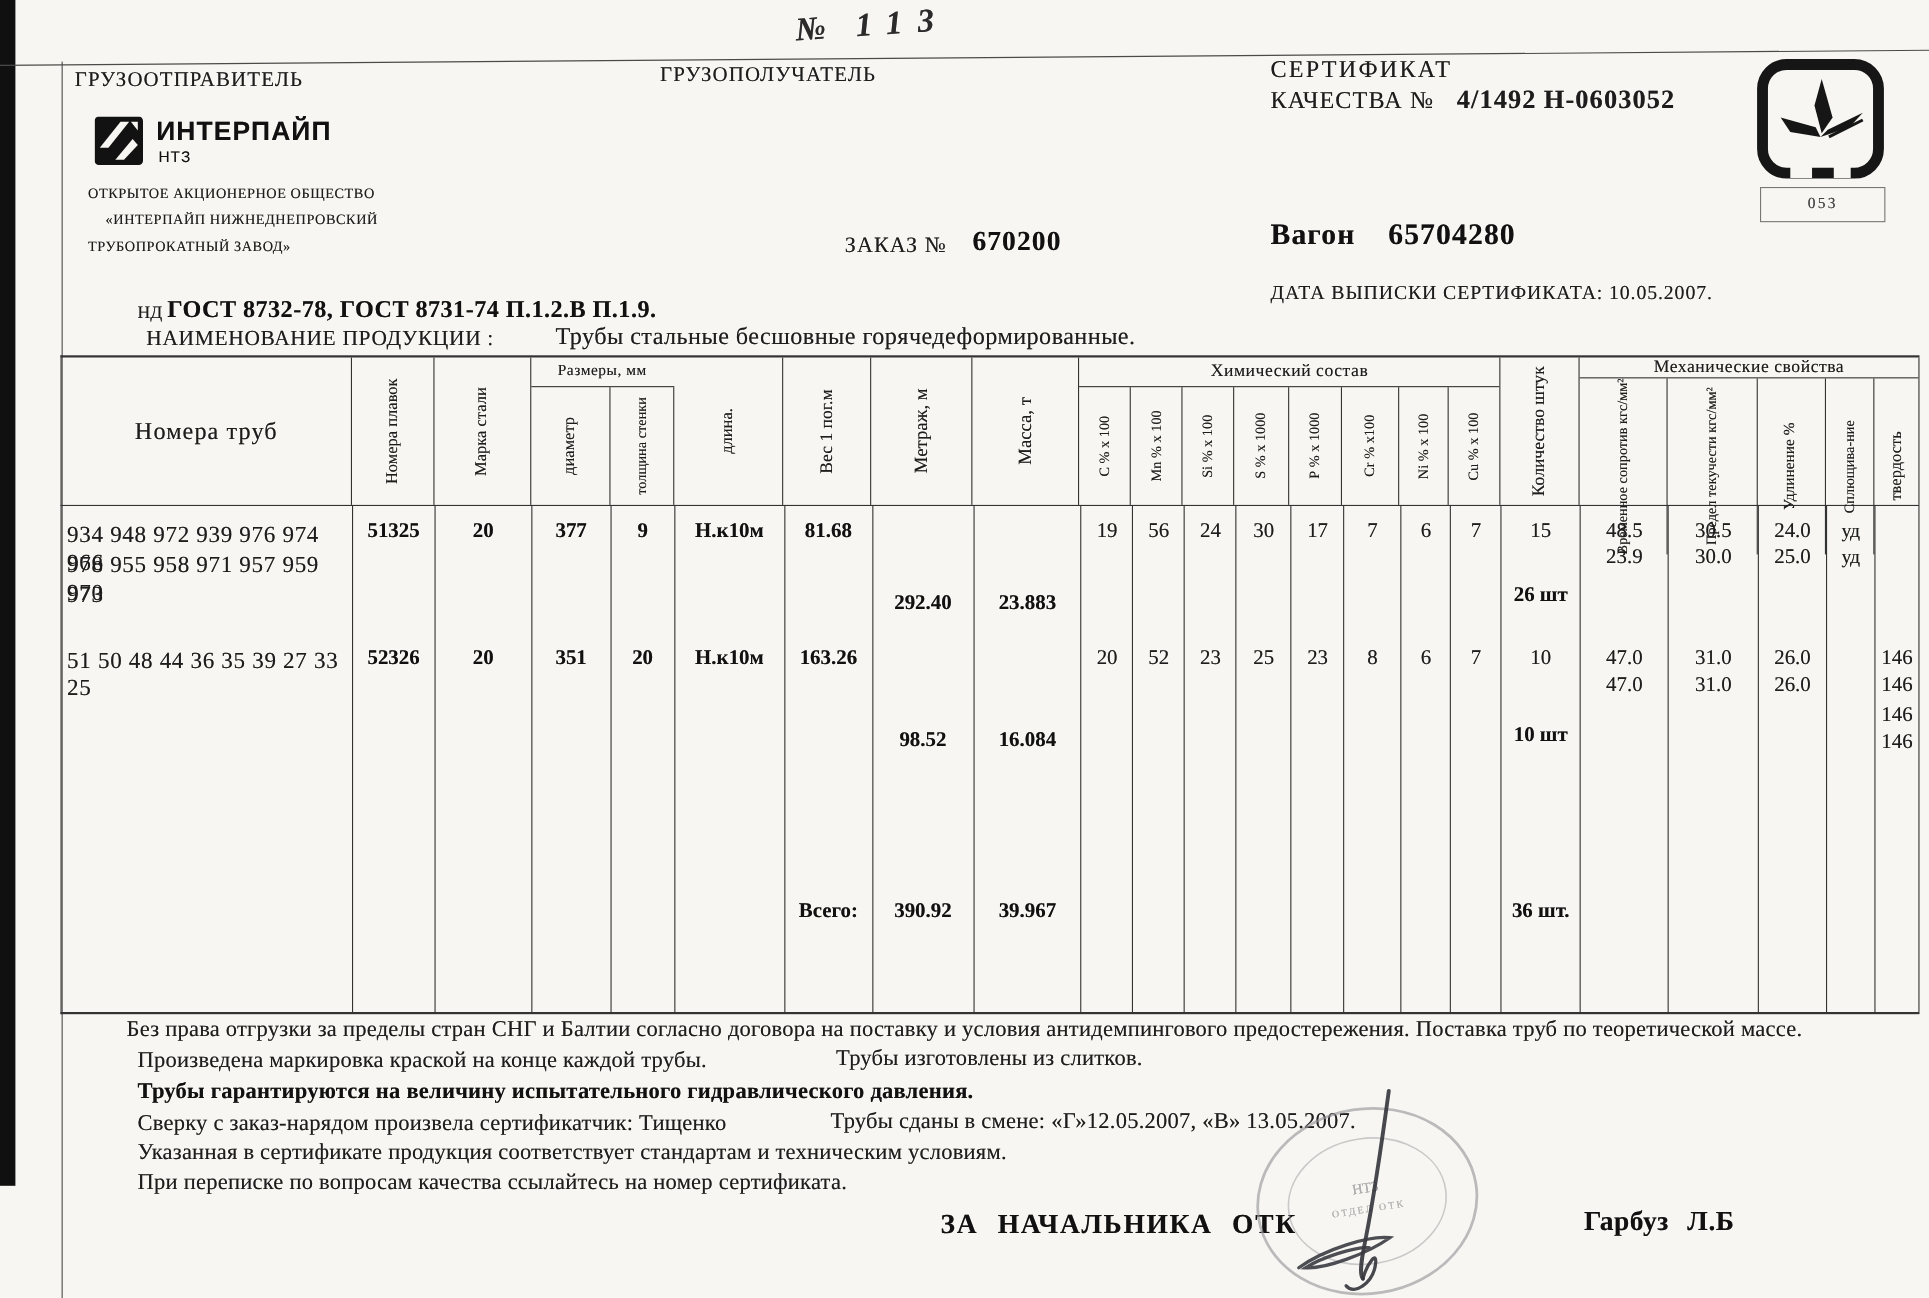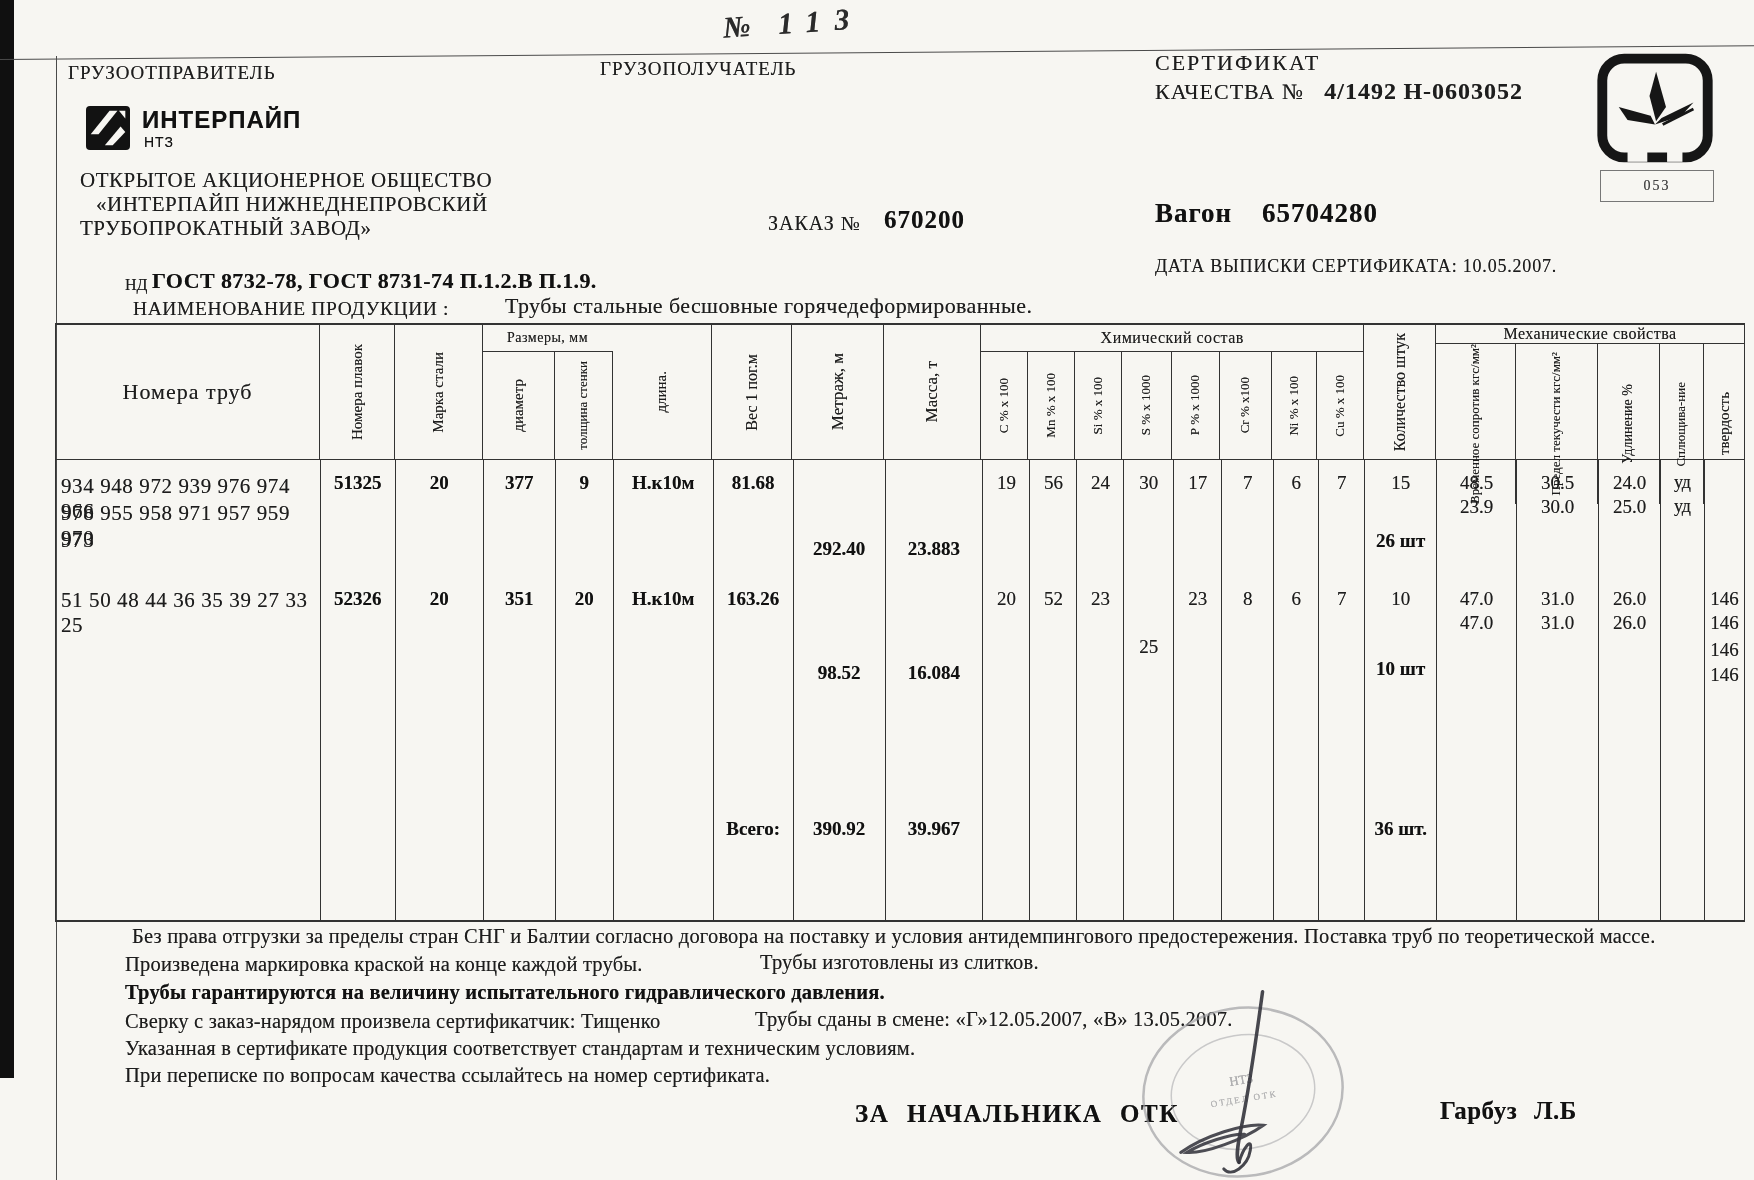--- a/index.html
+++ b/index.html
@@ -11,21 +11,21 @@
     text-shadow:0 0 0.4px rgba(25,25,25,0.55);
   }
   .abs{position:absolute;}
   
   .left-strip{left:0;top:0;width:14px;height:1078px;background:#101010;}
   .top-rule{left:-10px;top:52px;width:1790px;border-top:1.6px solid #4a4a4a;transform:rotate(-0.45deg);}
   .left-border{left:56px;top:56px;height:1124px;border-left:1.6px solid #4a4a4a;}
   
   .hand{font-style:italic;font-size:30px;letter-spacing:10px;color:#2b2b2b;transform:rotate(-4deg);font-weight:bold;}
   .lbl{font-size:19px;letter-spacing:1px;}
-  .small-caps{font-size:21px;letter-spacing:0.5px;font-family:Liberation Serif, serif;}
+  .small-caps{font-size:13px;letter-spacing:0.5px;font-family:Liberation Serif, serif;}
   .brand{font-family:"Liberation Sans","DejaVu Sans",sans-serif;font-weight:bold;font-size:24px;letter-spacing:1px;color:#111;}
   .brand-sub{font-family:"Liberation Sans","DejaVu Sans",sans-serif;font-size:14px;letter-spacing:1px;color:#111;}
   .bold{font-weight:bold;}
   .num-big{font-weight:bold;font-size:25px;letter-spacing:1px;color:#111;}
   
   .tbl{left:55px;top:323px;width:1690px;height:599px;}
   .header-row{display:flex;height:137px;border-top:2.5px solid #333;border-bottom:1.6px solid #333;border-left:1.6px solid #333;box-sizing:border-box;}
   .body-row{display:flex;height:462px;border-left:1.6px solid #333;border-bottom:2.2px solid #333;box-sizing:border-box;}
   .cell{border-right:1.6px solid #333;box-sizing:border-box;display:flex;align-items:center;justify-content:center;position:relative;}
   .bcell{border-right:1.6px solid #333;box-sizing:border-box;position:relative;}
@@ -265,21 +265,21 @@
       <div class="bcell c11">
         <div class="val" style="top:12px;">56</div>
         <div class="val" style="top:128px;">52</div>
       </div>
       <div class="bcell c12">
         <div class="val" style="top:12px;">24</div>
         <div class="val" style="top:128px;">23</div>
       </div>
       <div class="bcell c13">
         <div class="val" style="top:12px;">30</div>
-        <div class="val" style="top:128px;margin-top:48px;">25</div>
+        <div class="val" style="top:128px;">25</div>
       </div>
       <div class="bcell c14">
         <div class="val" style="top:12px;">17</div>
         <div class="val" style="top:128px;">23</div>
       </div>
       <div class="bcell c15">
         <div class="val" style="top:12px;">7</div>
         <div class="val" style="top:128px;">8</div>
       </div>
       <div class="bcell c16">
@@ -321,21 +321,21 @@
       </div>
       <div class="bcell c23" style="border-right:1.6px solid #333;">
         <div class="val" style="top:128px;">146</div>
         <div class="val" style="top:152px;">146</div>
         <div class="val" style="top:179px;">146</div>
         <div class="val" style="top:204px;">146</div>
       </div>
     </div>
   </div>
 
-  <div class="fline" style="left:132px;top:925px;">Без права отгрузки за пределы стран СНГ и Балтии согласно договора на поставку и условия антидемпингового предостережения. Поставка труб по теоретической массе.</div>
+  <div class="fline" style="left:115px;top:925px;">Без права отгрузки за пределы стран СНГ и Балтии согласно договора на поставку и условия антидемпингового предостережения. Поставка труб по теоретической массе.</div>
   <div class="fline" style="left:125px;top:953px;">Произведена  маркировка краской на конце каждой трубы.</div>
   <div class="fline" style="left:760px;top:951px;">Трубы изготовлены из слитков.</div>
   <div class="fline bold" style="left:125px;top:981px;color:#111;text-align:right;">Трубы  гарантируются на величину испытательного гидравлического давления.</div>
   <div class="fline" style="left:125px;top:1010px;">Сверку с заказ-нарядом произвела сертификатчик: Тищенко</div>
   <div class="fline" style="left:755px;top:1008px;">Трубы сданы в смене: «Г»12.05.2007,  «В»  13.05.2007.</div>
   <div class="fline" style="left:125px;top:1037px;">Указанная в сертификате продукция соответствует стандартам и техническим условиям.</div>
   <div class="fline" style="left:125px;top:1064px;">При переписке по вопросам качества ссылайтесь на номер сертификата.</div>
 
   <div class="abs sig" style="left:855px;top:1100px;">ЗА  НАЧАЛЬНИКА  ОТК</div>
   <div class="abs sig" style="left:1440px;top:1097px;letter-spacing:0.5px;">Гарбуз Л.Б</div>

